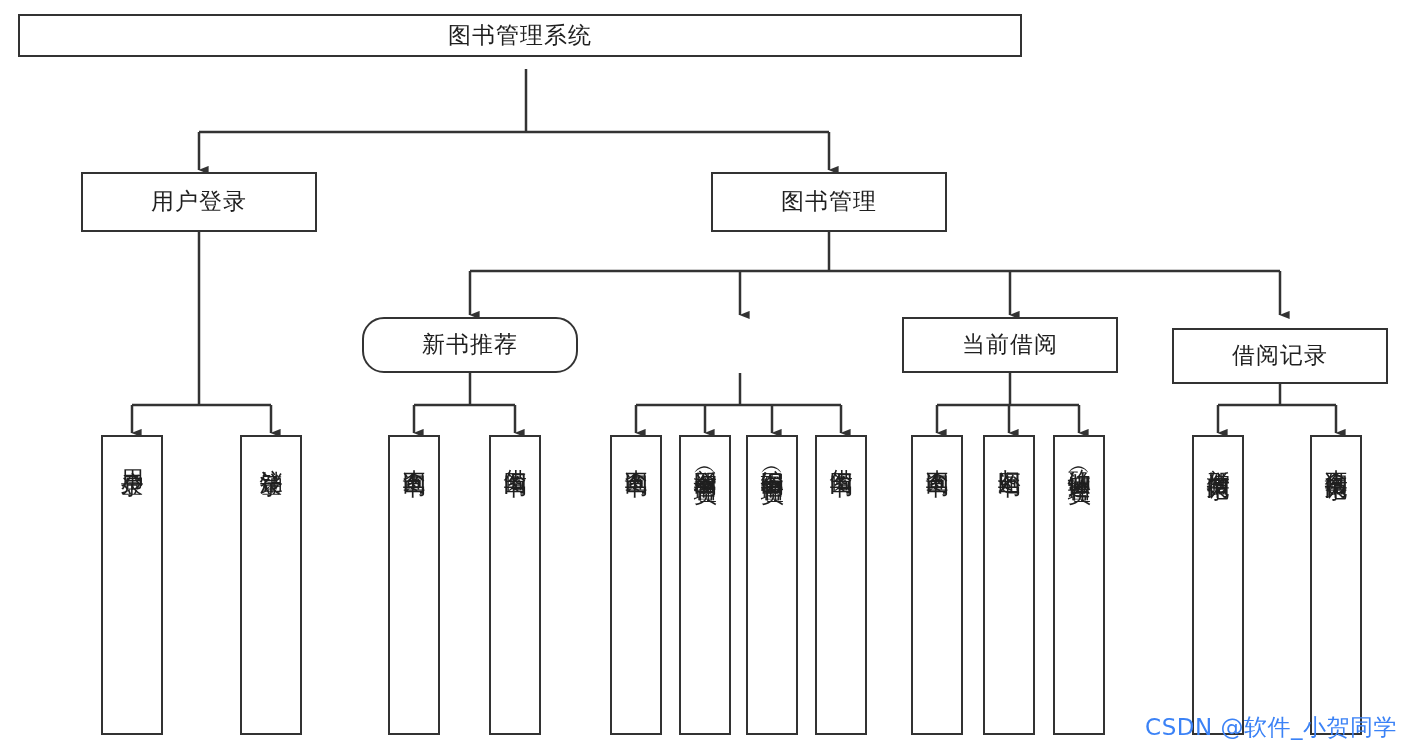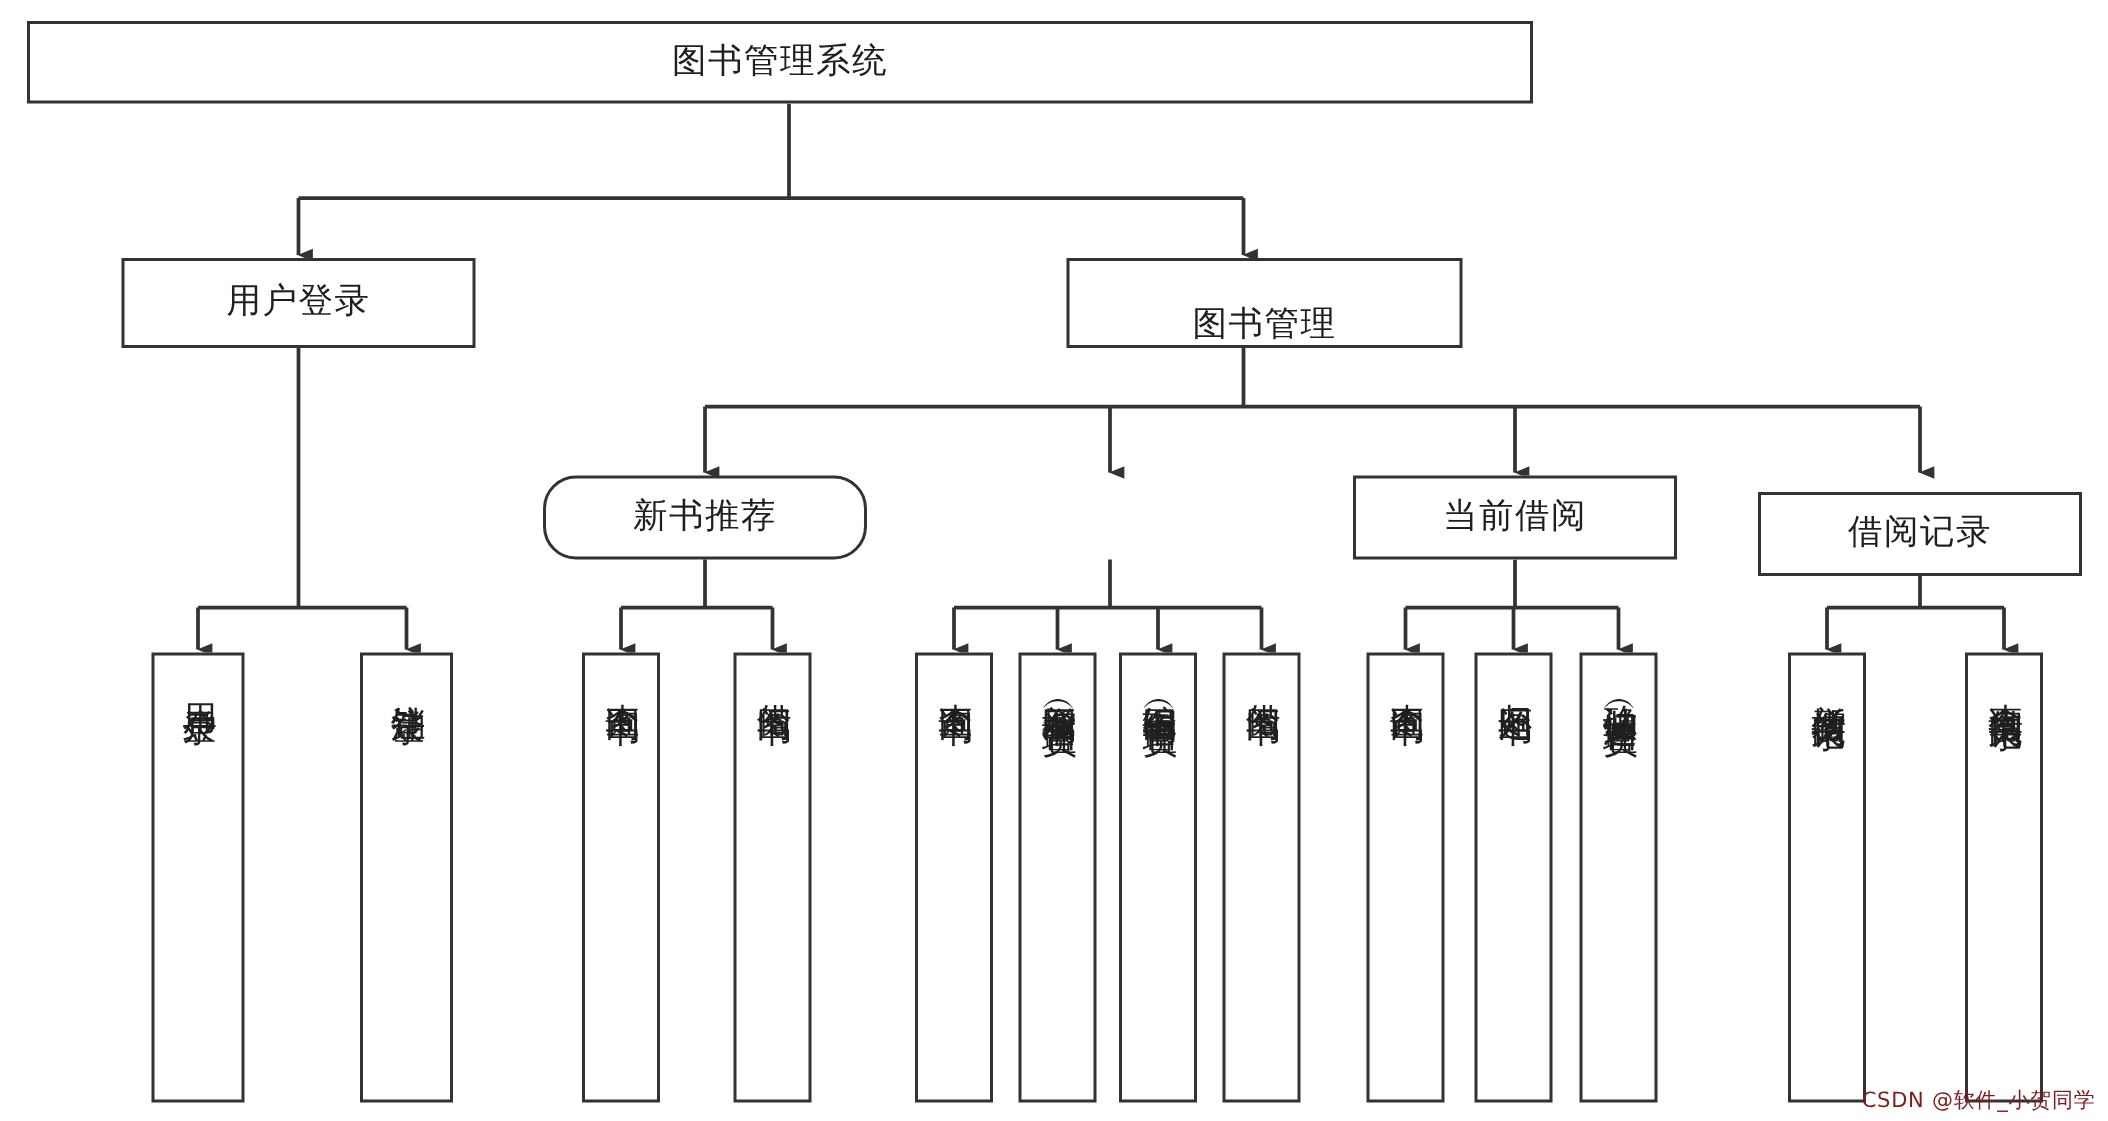--- a/index.html
+++ b/index.html
@@ -56,22 +56,22 @@
     font-size: 23px;
     line-height: 1.28;
     letter-spacing: 2px;
     white-space: normal;
     max-height: 100%;
   }
   .watermark {
     position: absolute;
     right: 8px;
     bottom: 4px;
-    font-size: 14px;
-    color: #7f1d1d;
+    font-size: 23px;
+    color: #3b82f6;
     letter-spacing: 0.5px;
     z-index: 3;
     white-space: nowrap;
   }
 </style>
 </head>
 <body>
 
 <div id="canvas">
 
@@ -111,28 +111,28 @@
         <line x1="937" y1="405" x2="937" y2="433" marker-end="url(#arrowhead)"></line>
         <line x1="1009" y1="405" x2="1009" y2="433" marker-end="url(#arrowhead)"></line>
         <line x1="1079" y1="405" x2="1079" y2="433" marker-end="url(#arrowhead)"></line>
         <line x1="1280" y1="373" x2="1280" y2="405"></line>
         <line x1="1218" y1="405" x2="1336" y2="405"></line>
         <line x1="1218" y1="405" x2="1218" y2="433" marker-end="url(#arrowhead)"></line>
         <line x1="1336" y1="405" x2="1336" y2="433" marker-end="url(#arrowhead)"></line>
       </g>
   </svg>
 
-  <div class="node root" style="left: 18px; top: 14px; width: 1004px; height: 55px;">
+  <div class="node root" style="left: 18px; top: 14px; width: 1004px; height: 43px;">
     <span class="label">图书管理系统</span>
   </div>
 
   <div class="node lvl2" style="left: 81px; top: 172px; width: 236px; height: 60px;">
     <span class="label">用户登录</span>
   </div>
-  <div class="node lvl2" style="left: 711px; top: 172px; width: 264px; height: 60px; align-items: flex-end;">
+  <div class="node lvl2" style="left: 711px; top: 172px; width: 236px; height: 60px;">
     <span class="label">图书管理</span>
   </div>
 
   <div class="node lvl3" style="left: 362px; top: 317px; width: 216px; height: 56px; border-radius: 22px;">
     <span class="label">新书推荐</span>
   </div>
   <div class="node lvl3" style="left: 902px; top: 317px; width: 216px; height: 56px;">
     <span class="label">当前借阅</span>
   </div>
   <div class="node lvl3" style="left: 1172px; top: 328px; width: 216px; height: 56px;">

